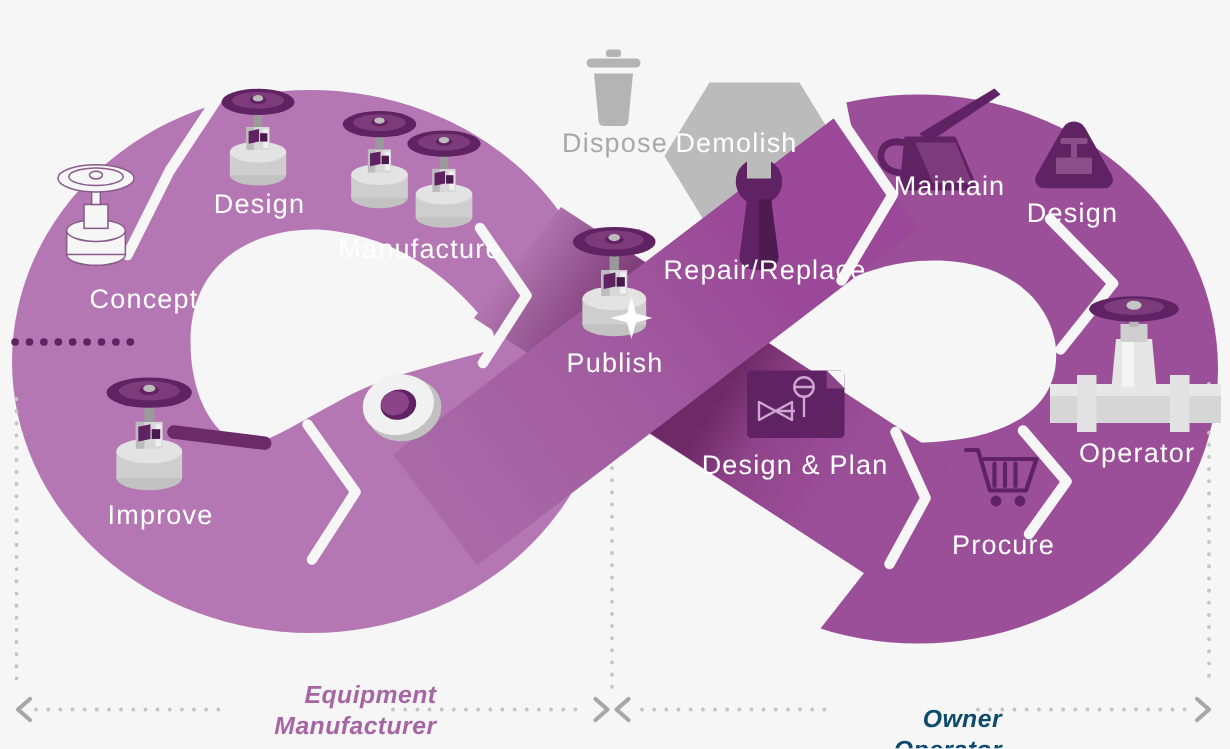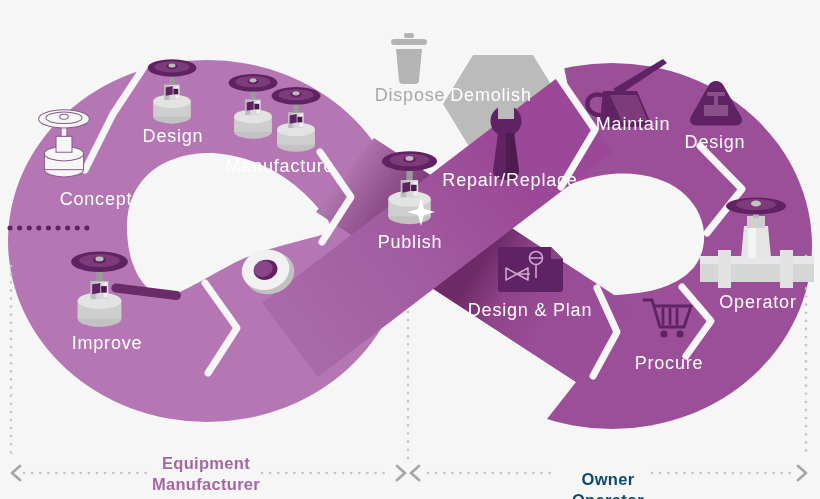--- a/index.html
+++ b/index.html
@@ -5,22 +5,22 @@
   html,body{margin:0;padding:0;background:#f7f6f7;}
   .canvas{position:relative;width:820px;height:499px;background:#f7f6f7;overflow:hidden;
           font-family:"Liberation Sans",sans-serif;}
   .canvas svg{position:absolute;left:0;top:0;}
   .lbl{position:absolute;transform:translate(-50%,-50%);color:#ffffff;
        font-size:18px;line-height:1.22;letter-spacing:0.8px;text-align:center;
        white-space:nowrap;}
   .lbl.wrap{white-space:normal;}
   .lbl.gray{color:#a9a8a9;}
   .region{position:absolute;transform:translate(-50%,-50%);font-weight:bold;
-          font-size:16.5px;line-height:1.25;text-align:center;letter-spacing:0.3px;
-          white-space:normal;}
+          font-size:16.5px;line-height:1.25;text-align:right;letter-spacing:0.3px;
+          white-space:normal;font-style:italic;}
   #lbl-concept{left:64px;top:200px;margin-left:32px;}
   #lbl-design{left:173px;top:137px;}
   #lbl-manufacture{left:280px;top:167px;}
   #lbl-publish{left:410px;top:243px;text-align:right;}
   #lbl-repair-replace{left:510px;top:181px;}
   #lbl-maintain{left:633px;top:125px;}
   #lbl-operate{left:715px;top:143px;}
   #lbl-install{left:758px;top:303px;}
   #lbl-procure{left:669px;top:364px;}
   #lbl-design-plan{left:530px;top:311px;}

